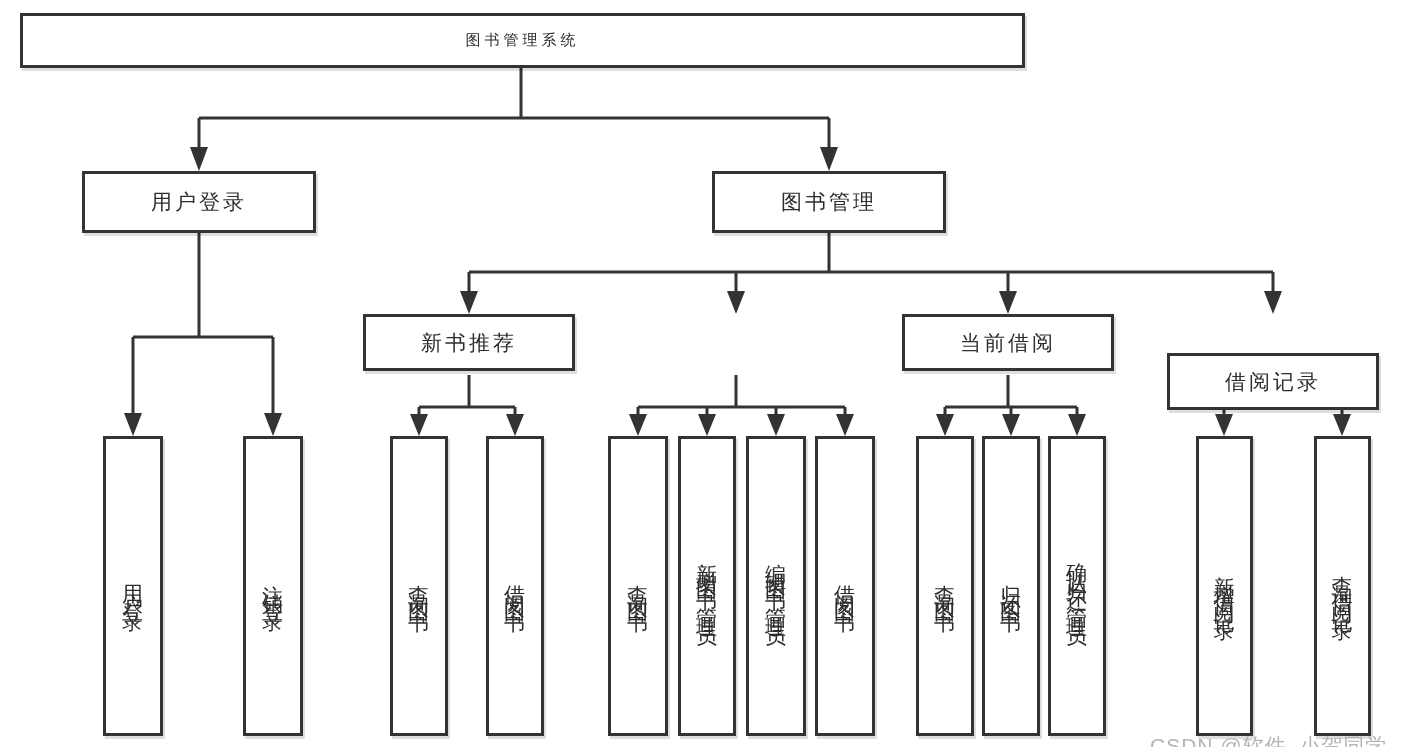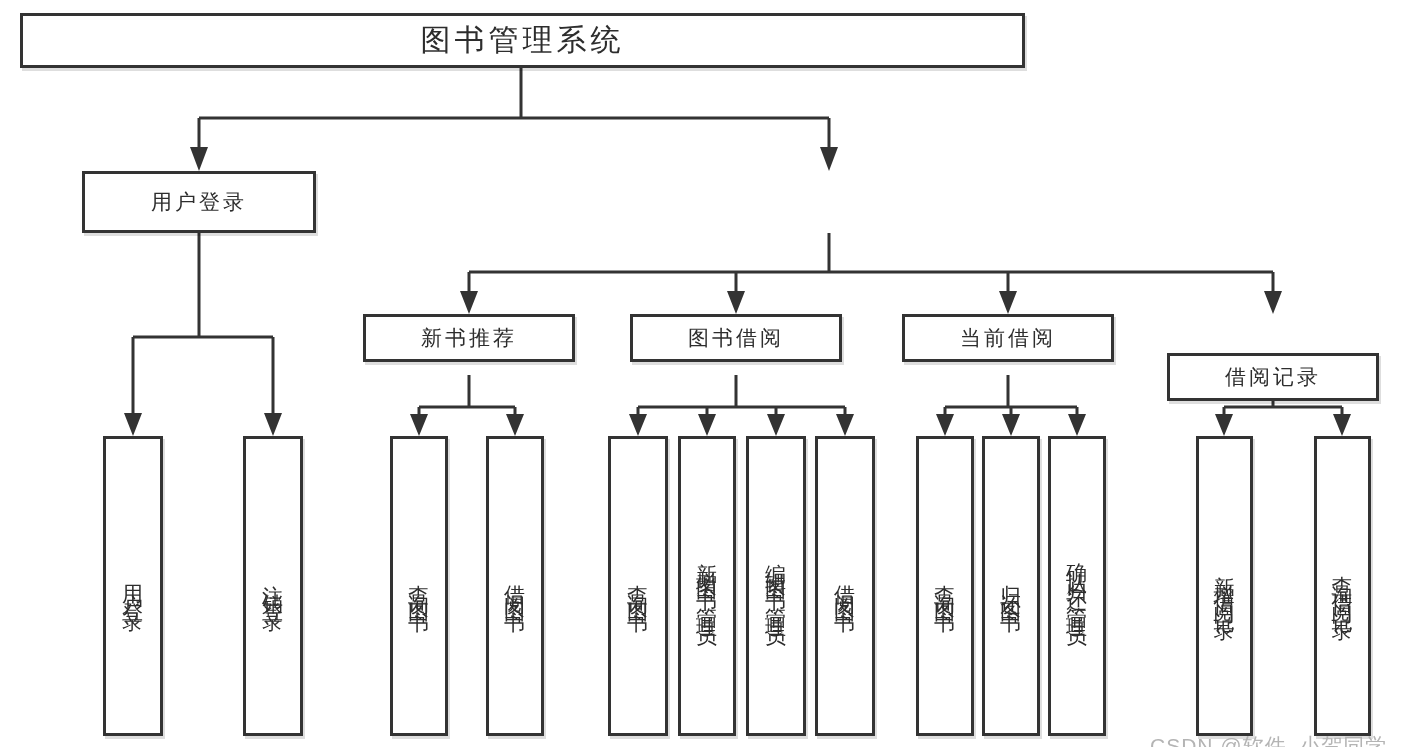--- a/index.html
+++ b/index.html
@@ -42,25 +42,25 @@
   }
 
   .h-box {
     font-size: 21px;
     letter-spacing: 3px;
     white-space: nowrap;
   }
 
   .root-box {
     left: 20px; top: 13px; width: 1005px; height: 55px;
-    font-size: 30px; letter-spacing: 4px;
+    font-size: 15px; letter-spacing: 4px;
   }
 
   .lvl2 { top: 171px; width: 234px; height: 62px; }
-  .lvl3 { top: 314px; width: 212px; height: 48px; }
+  .lvl3 { top: 314px; width: 212px; height: 57px; }
 
   .v-box { top: 436px; height: 300px; }
   .v-box .v-label {
     writing-mode: vertical-rl;
     text-orientation: mixed;
     font-size: 21px;
     letter-spacing: 9px;
     line-height: 1;
   }
 
@@ -103,26 +103,26 @@
       M1215 414 L1233 414 L1224 436 Z M1333 414 L1351 414 L1342 436 Z"></path>
   </svg>
 
   <div class="box h-box root-box">
     <span>图书管理系统</span>
   </div>
 
   <div class="box h-box lvl2" style="left:82px;">
     <span>用户登录</span>
   </div>
+  <div class="box h-box lvl2" style="left:712px;">
+    <span>图书管理</span>
+  </div>
 
   <div class="box h-box lvl3" style="left:363px;">
     <span>新书推荐</span>
-  </div>
-  <div class="box h-box lvl3" style="left:630px;">
-    <span>图书借阅</span>
   </div>
   <div class="box h-box lvl3" style="left:902px;">
     <span>当前借阅</span>
   </div>
   <div class="box h-box lvl3" style="left:1167px;margin-top:39px;">
     <span>借阅记录</span>
   </div>
 
   <div class="box v-box" style="left:103px;width:60px;">
     <span class="v-label">用户登录</span>

